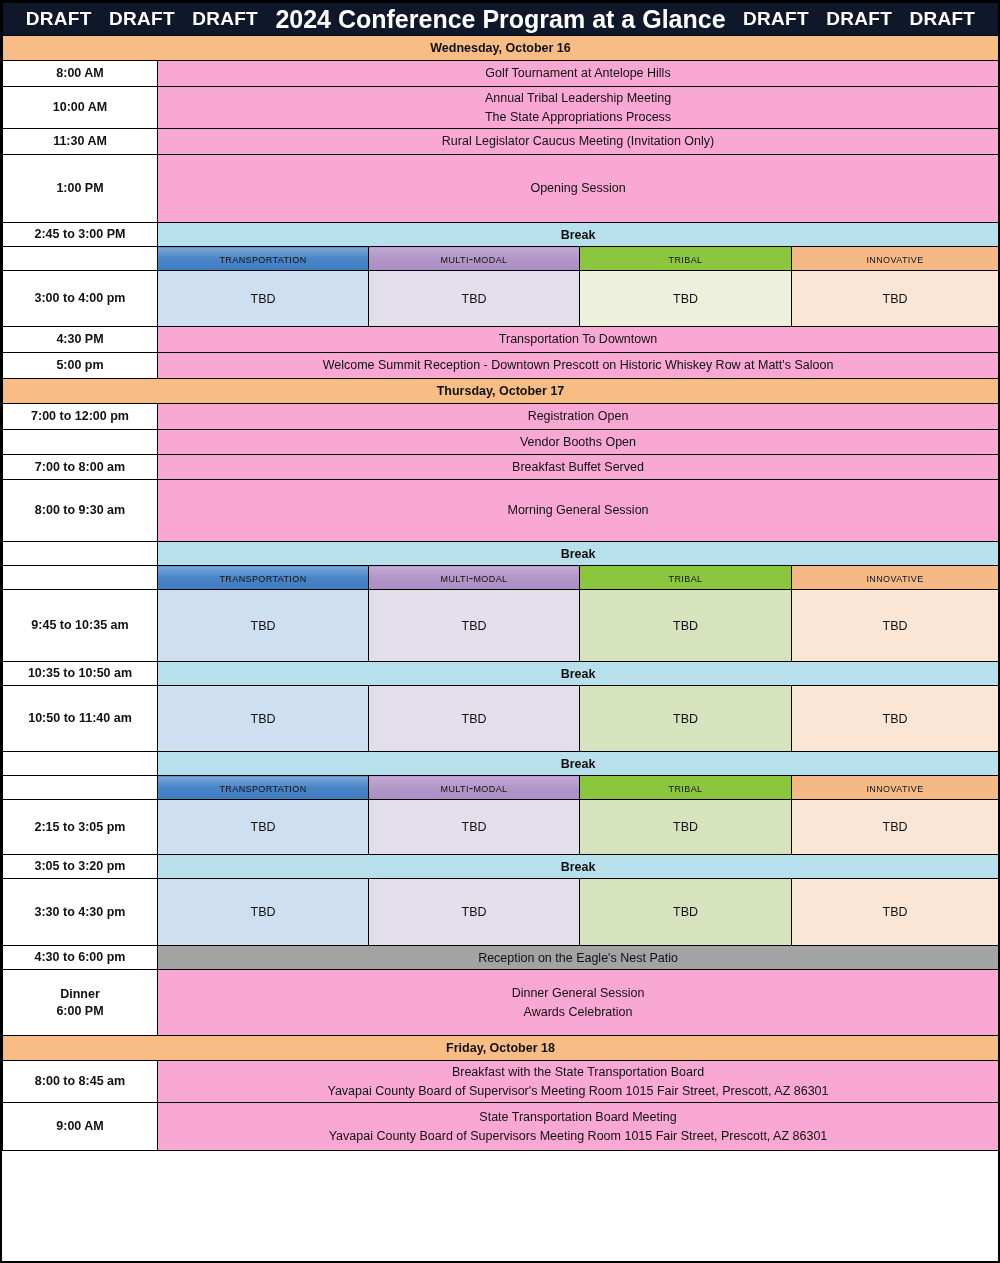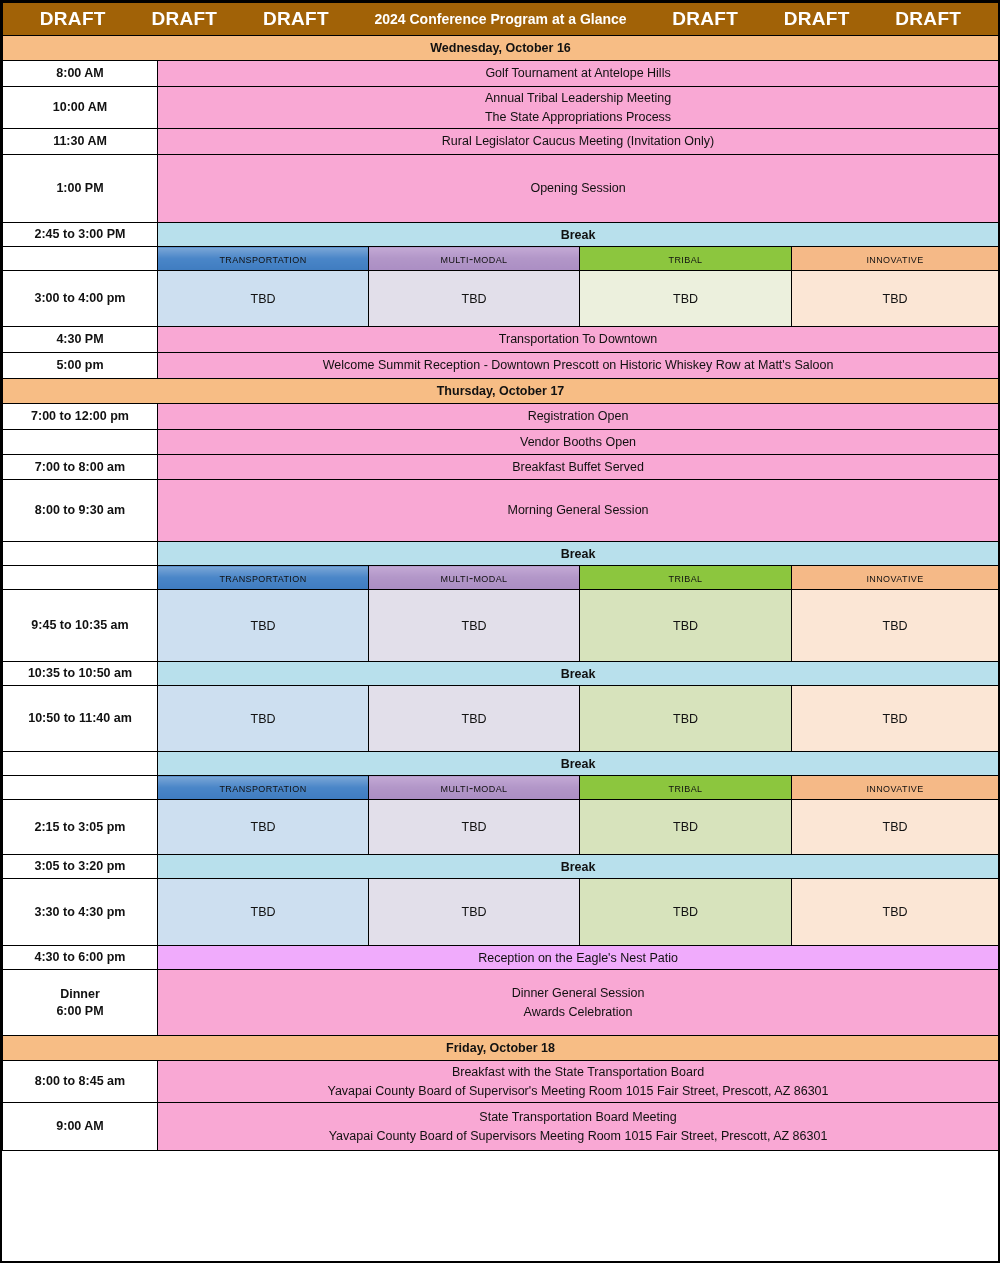--- a/index.html
+++ b/index.html
@@ -34,40 +34,40 @@
     border: 1px solid #000000;
     padding: 0;
     vertical-align: middle;
     text-align: center;
     font-size: 12.5px;
     color: #111111;
   }
 
   
   .titlebar {
-    background: #a16207;
+    background: #0f172a;
     height: 32px;
   }
   .titlebar-inner {
     display: flex;
     align-items: center;
     justify-content: space-around;
     height: 32px;
     padding: 0 14px;
   }
   .draft-word {
     color: #ffffff;
     font-size: 19px;
     font-weight: bold;
     letter-spacing: 0.3px;
     white-space: nowrap;
   }
   .title-main {
     color: #ffffff;
-    font-size: 14px;
+    font-size: 25px;
     font-weight: bold;
     white-space: nowrap;
   }
 
   
   .daybanner {
     background: #f7bd85;
     height: 24px;
     color: #c02a14;
     font-size: 14.5px;
@@ -93,21 +93,21 @@
   }
 
   
   .break {
     background: #b8e0ec;
     font-weight: bold;
     font-size: 13px;
     height: 22px;
   }
   .reception {
-    background: #f0abfc;
+    background: #a3a3a3;
     font-size: 12.5px;
     height: 22px;
   }
 
   
   .track-h {
     height: 23px;
     font-size: 12.5px;
     font-variant: small-caps;
     text-transform: lowercase;

